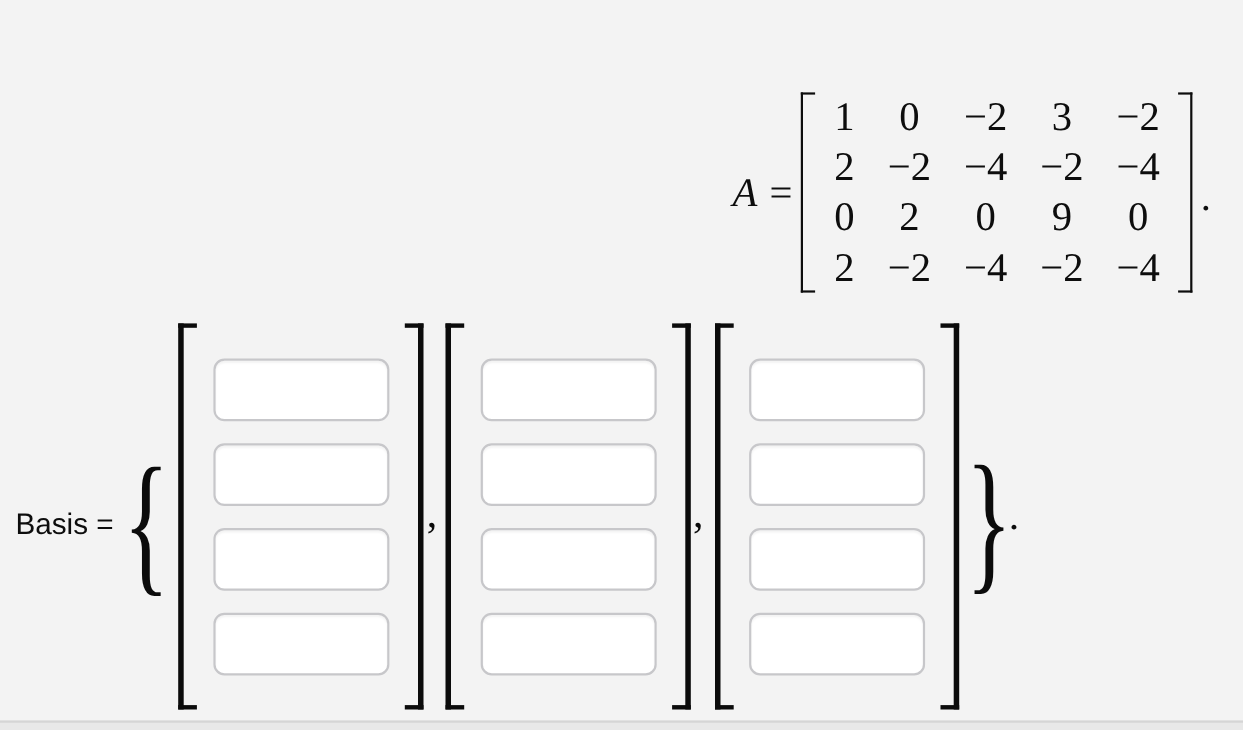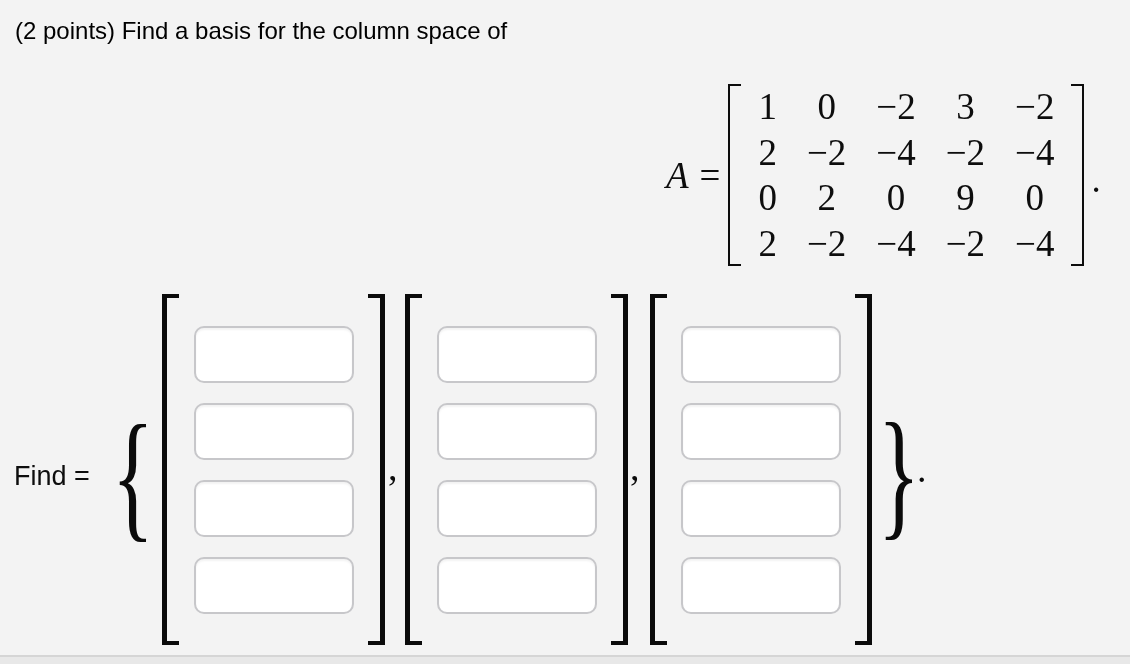--- a/index.html
+++ b/index.html
@@ -72,21 +72,20 @@
   .footer-divider {
     position:absolute; left:0; bottom:0; width:100%; height:7px;
     background:#e8e8e8; border-top:2px solid #d5d5d5;
   }
 </style>
 </head>
 <body>
 
 <div class="page">
 
-  <div class="header">(2 points) Find a basis for the column space of</div>
 
   <div class="matrix-line">
     <span class="m-name">A</span>
     <span class="m-eq">=</span>
     <div class="mx">
       <div class="mx-br l"></div>
       <div class="mx-grid">
         <span class="mc">1</span>
         <span class="mc">0</span>
         <span class="mc">−2</span>
@@ -106,21 +105,21 @@
         <span class="mc">−2</span>
         <span class="mc">−4</span>
         <span class="mc">−2</span>
         <span class="mc">−4</span>
       </div>
       <div class="mx-br r"></div>
     </div>
     <span class="m-period">.</span>
   </div>
 
-  <div class="basis-label">Find =</div>
+  <div class="basis-label">Basis =</div>
 
   <div class="brace open">{</div>
 
   <div class="vector v1">
     <div class="bb l"></div>
     <div class="vcol">
       <input class="ansbox" value="" style="">
       <input class="ansbox" value="" style="">
       <input class="ansbox" value="" style="">
       <input class="ansbox" value="" style="">

